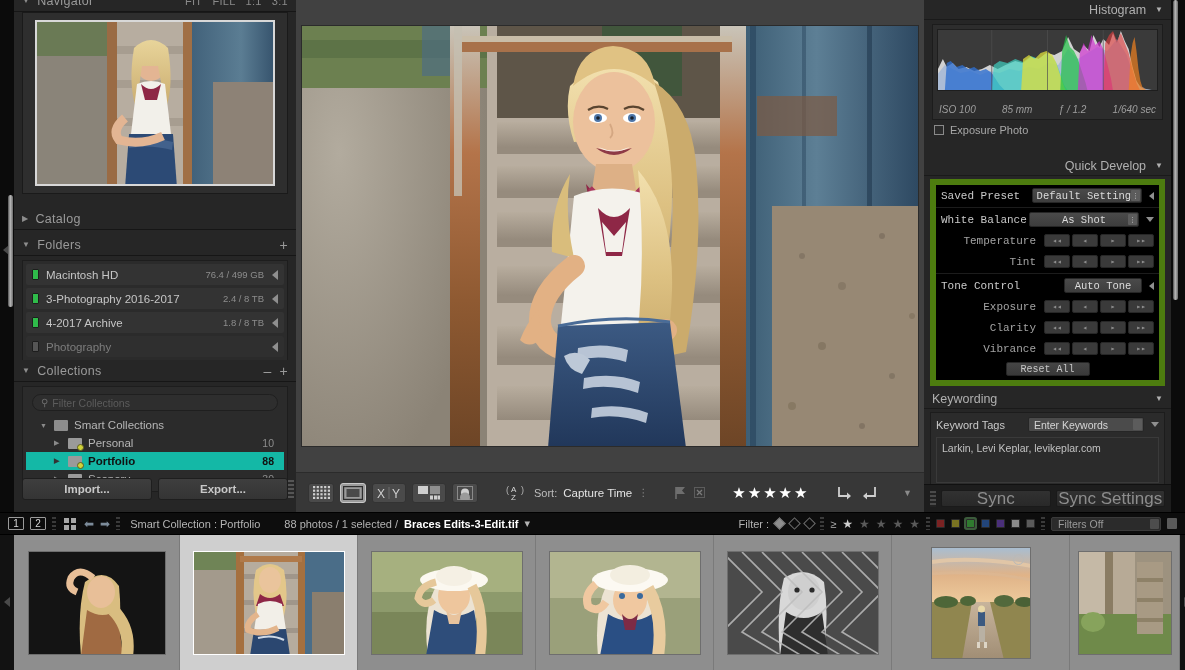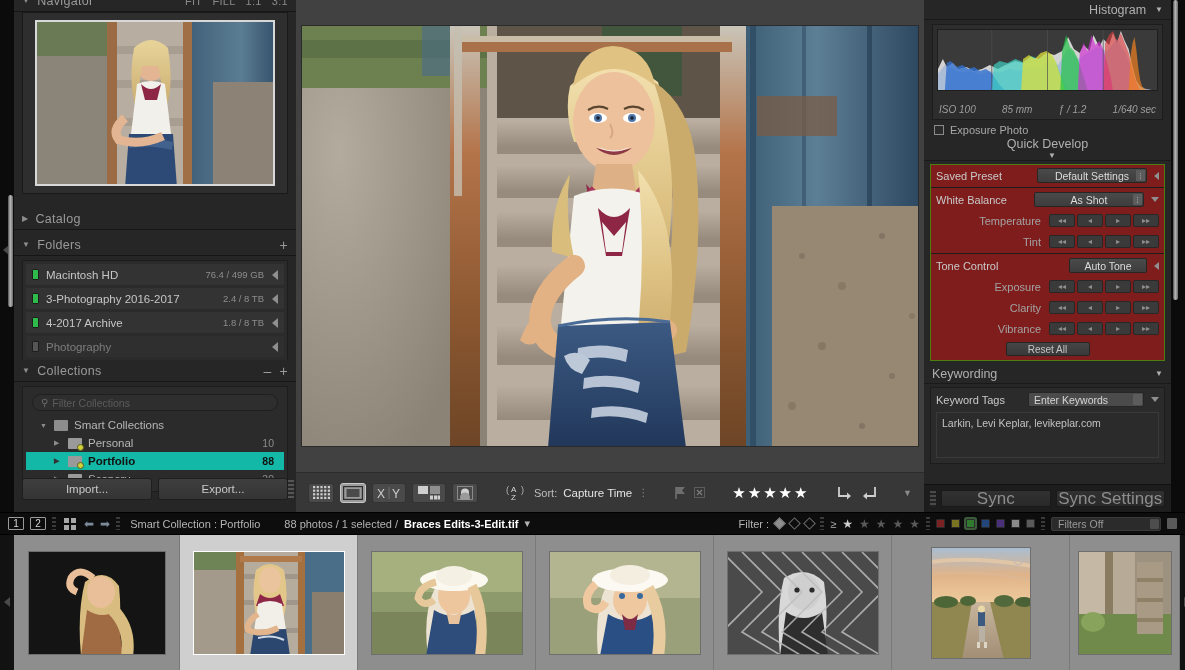--- a/index.html
+++ b/index.html
@@ -108,21 +108,21 @@
   .coll-icon .gear {
     position:absolute; right:-2px; bottom:-2px; width:7px;height:7px;
     border-radius:50%; background:#cfd23a; border:1px solid #5c5c20;
   }
   .coll-row .cname { flex:1; }
   .coll-row .ccount { font-size:10.5px; color:#8d8d8d; padding-right:10px;}
   .coll-row.selected .ccount { color:#111; font-weight:bold;}
 
   .importexport {
     position:absolute; left:8px; top:478px; width:266px; height:22px;
-    display:flex; gap:6px;
+    display:flex; gap:6px;font-weight:bold;
   }
   .ie-btn {
     flex:1; background: linear-gradient(#3e3e3e,#343434);
     border:1px solid #1e1e1e; border-radius:3px;
     color:#c8c8c8; font-size:11.5px; display:flex; align-items:center; justify-content:center;
   }
   .grip {
     position:absolute; right:2px; top:480px; width:6px; height:18px;
     background:repeating-linear-gradient(to bottom,#555 0 2px,#2a2a2a 2px 4px);
   }
@@ -187,21 +187,21 @@
     font-size:10px; color:#9e9e9e;font-style:italic;
   }
   .orig-photo {
     display:flex; align-items:center; margin:2px 10px 0 10px;
     font-size:11px; color:#a8a8a8;
   }
   .orig-photo .cb {
     width:10px;height:10px;border:1px solid #8a8a8a;margin-right:6px;background:#2b2b2b;
   }
 
-  .qd-block { margin:3px 6px 0 6px; background:#7f1d1d; border:1px solid #4d7c0f; }
+  .qd-block { margin:3px 6px 0 6px; background:#000000; border:6px solid #4d7c0f;font-family:Liberation Mono, monospace; }
   .qd-row { display:flex; align-items:center; height:21px; padding:0 5px; }
   .qd-label { color:#c9c9c9; font-size:11px; }
   .qd-label.r { color:#a3a3a3; text-align:right; }
   .qd-spacer { flex:1; }
   .qd-select {
     width:110px; height:15px; background:linear-gradient(#4a4a4a,#3d3d3d);
     border:1px solid #262626; border-radius:2px;
     color:#dcdcdc; font-size:10.5px; display:flex; align-items:center; justify-content:center;
     position:relative;
   }
@@ -733,21 +733,21 @@
         <span>ƒ / 1.2</span>
         <span>1/640 sec</span>
       </div>
     </div>
 
     <div class="orig-photo">
       <span class="cb"></span>
       <span>Exposure Photo</span>
     </div>
 
-    <div class="rp-header" style="margin-top:5px;flex-direction:column;">
+    <div class="rp-header" style="margin-top:20px;">
       <span>Quick Develop</span>
       <span class="tri">▼</span>
     </div>
 
     <div class="qd-block">
       <div class="qd-row">
         <span class="qd-label">Saved Preset</span>
         <span class="qd-spacer"></span>
         <div class="qd-select">
           <span>Default Settings</span>

